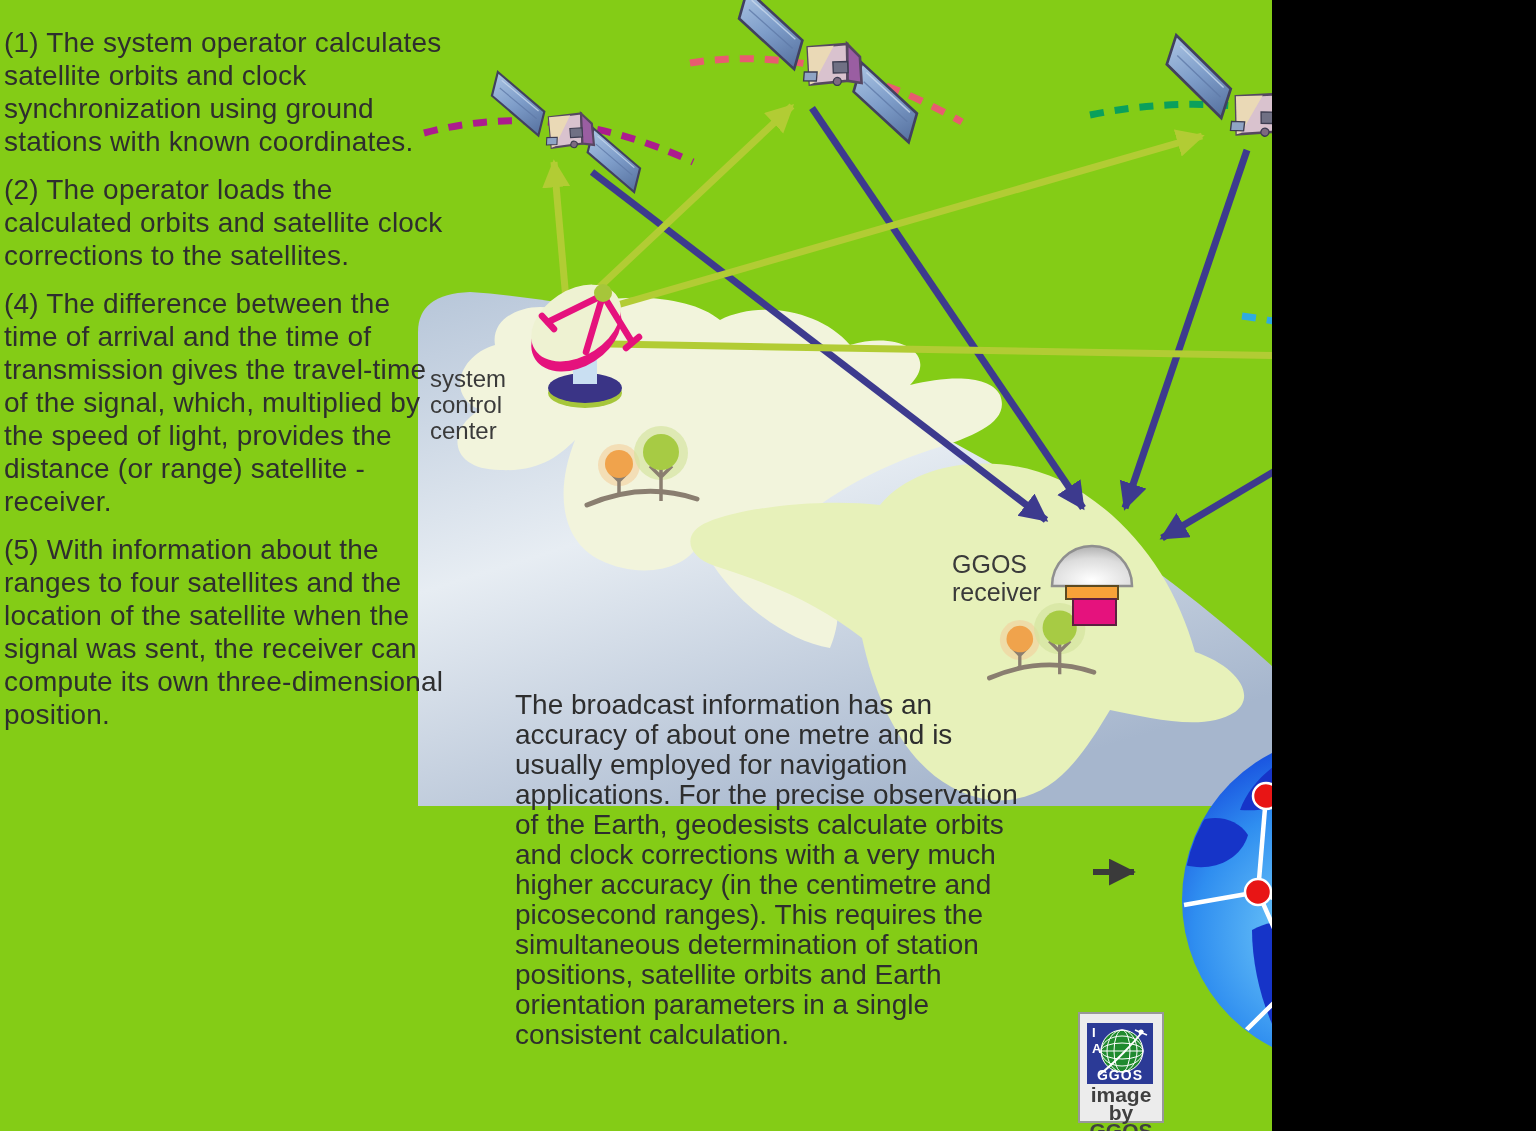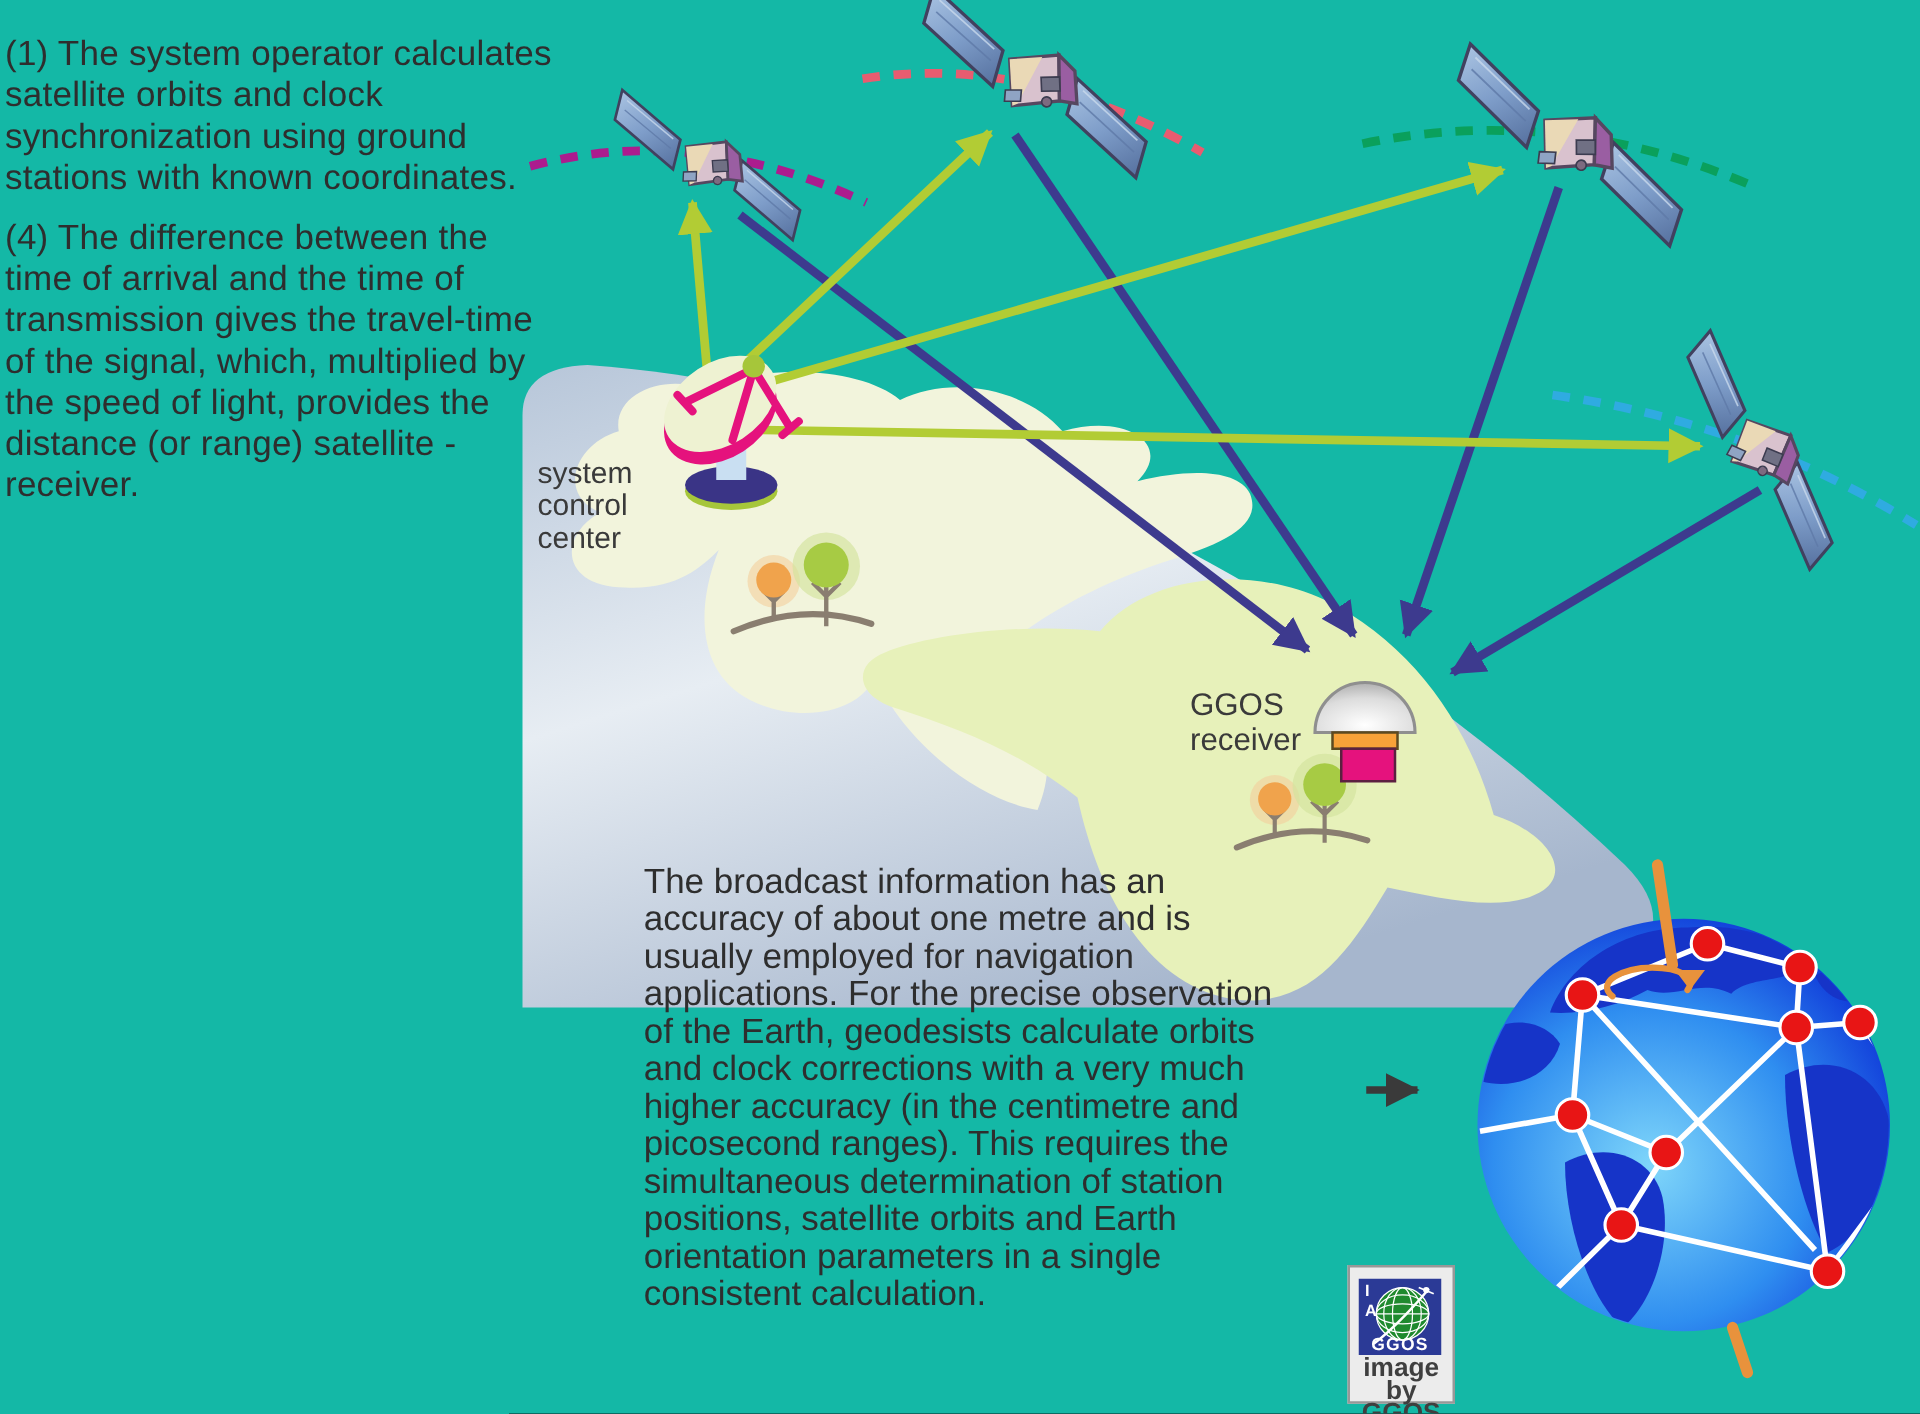--- a/index.html
+++ b/index.html
@@ -1,16 +1,16 @@
 <!DOCTYPE html>
 <html><head>
 <meta charset="utf-8">
 <style>
   html,body{margin:0;padding:0;background:#000;}
-  .canvas{position:relative;width:1536px;height:1131px;background:#14b8a6;overflow:hidden;
+  .canvas{position:relative;width:1272px;height:1131px;background:#84cc16;overflow:hidden;
           font-family:"Liberation Sans",sans-serif;}
   .scene{position:absolute;left:0;top:0;width:1536px;height:1131px;}
   .steps{position:absolute;left:4px;top:26px;width:444px;color:#2e2e2e;
          font-size:28px;line-height:33px;font-weight:400;letter-spacing:.2px;}
   .steps p{margin:0 0 15px 0;}
   .paragraph{position:absolute;left:515px;top:690px;width:505px;color:#2e2e2e;
              font-size:28px;line-height:30px;}
   .lbl{position:absolute;color:#3a3a3a;font-size:24px;line-height:26px;
        text-align:left;white-space:pre-line;}
   .lbl-scc{left:430px;top:366px;width:104px;}
@@ -193,21 +193,23 @@
       <line x1="1326" y1="692" x2="1338" y2="772"></line>
       <path d="M 1290 797 C 1276 786 1298 774 1322 774 C 1344 774 1358 782 1350 792" stroke-width="5"></path>
       <polygon points="1352,792 1364,776 1340,776" fill="#e8923c" stroke="none"></polygon>
       <line x1="1386" y1="1062" x2="1398" y2="1098"></line>
     </g>
   </g>
 </svg>
 
 <div class="steps">
   <p>(1) The system operator calculates satellite orbits and clock synchronization using ground stations with known coordinates.</p>
+  <p>(2) The operator loads the calculated orbits and satellite clock corrections to the satellites.</p>
   <p>(4) The difference between the time of arrival and the time of transmission gives the travel-time of the signal, which, multiplied by the speed of light, provides the distance (or range) satellite - receiver.</p>
+  <p>(5) With information about the ranges to four satellites and the location of the satellite when the signal was sent, the receiver can compute its own three-dimensional position.</p>
 </div>
 
 <div class="lbl lbl-scc">system
 control
 center</div>
 <div class="lbl lbl-rcv">GGOS
 receiver</div>
 
 <div class="paragraph">The broadcast information has an accuracy of about one metre and is usually employed for navigation applications. For the precise observation of the Earth, geodesists calculate orbits and clock corrections with a very much higher accuracy (in the centimetre and picosecond ranges). This requires the simultaneous determination of station positions, satellite orbits and Earth orientation parameters in a single consistent calculation.</div>
 

